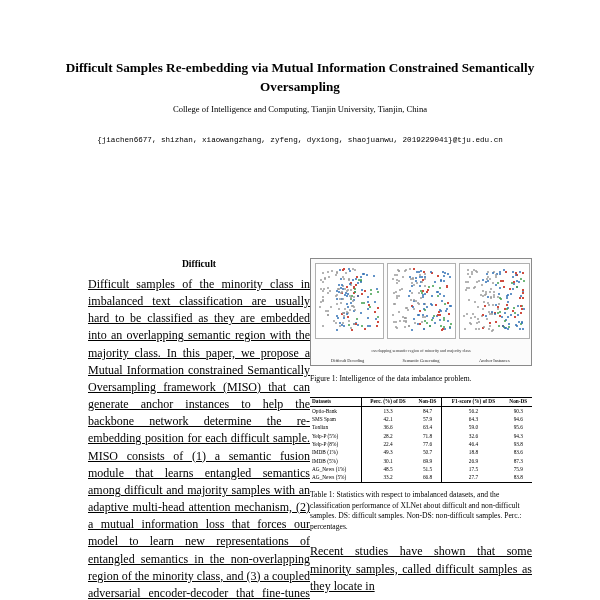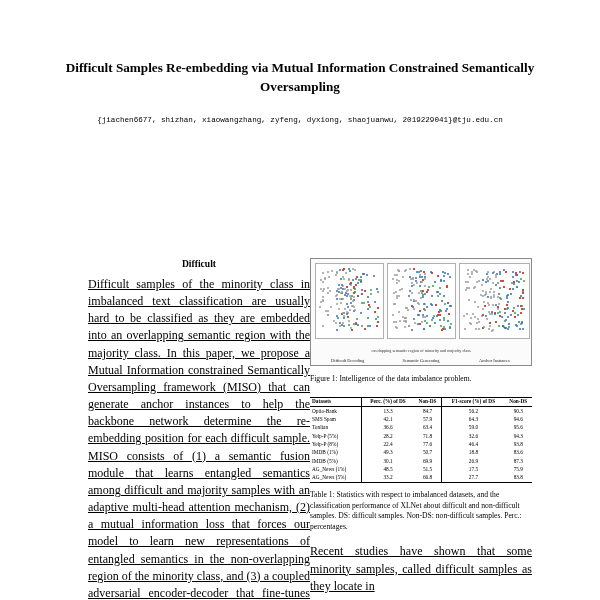--- a/index.html
+++ b/index.html
@@ -180,20 +180,21 @@
     margin: 7px 0 11px 0;
     text-align: left;
   }
 </style>
 </head>
 <body>
 
 <div class="page">
 
   <div class="title">Difficult Samples Re-embedding via Mutual Information Constrained Semantically Oversampling</div>
+  <div class="affil">College of Intelligence and Computing, Tianjin University, Tianjin, China</div>
   <div class="emails">{jiachen6677, shizhan, xiaowangzhang, zyfeng, dyxiong, shaojuanwu, 2019229041}@tju.edu.cn</div>
 
   <div class="columns">
 
     <div class="col col-left">
       <div class="sec-head">Difficult</div>
       <p class="body first">Difficult samples of the minority class in imbalanced text classification are usually hard to be classified as they are embedded into an overlapping semantic region with the majority class. In this paper, we propose a Mutual Information constrained Semantically Oversampling framework (MISO) that can generate anchor instances to help the backbone network determine the re-embedding position for each difficult sample. MISO consists of (1) a semantic fusion module that learns entangled semantics among difficult and majority samples with an adaptive multi-head attention mechanism, (2) a mutual information loss that forces our model to learn new representations of entangled semantics in the non-overlapping region of the minority class, and (3) a coupled adversarial encoder-decoder that fine-tunes disentangled semantic representations to remain their correlations with the minority class, and then using these disentangled semantic representations to generate anchor instances for each difficult sample. Experiments on a variety of imbalanced text classification tasks demonstrate that anchor instances help classifiers achieve significant improvements over strong baselines.</p>
       <p class="body first">Data imbalance is a long-standing challenge in the</p>
     </div>
 

